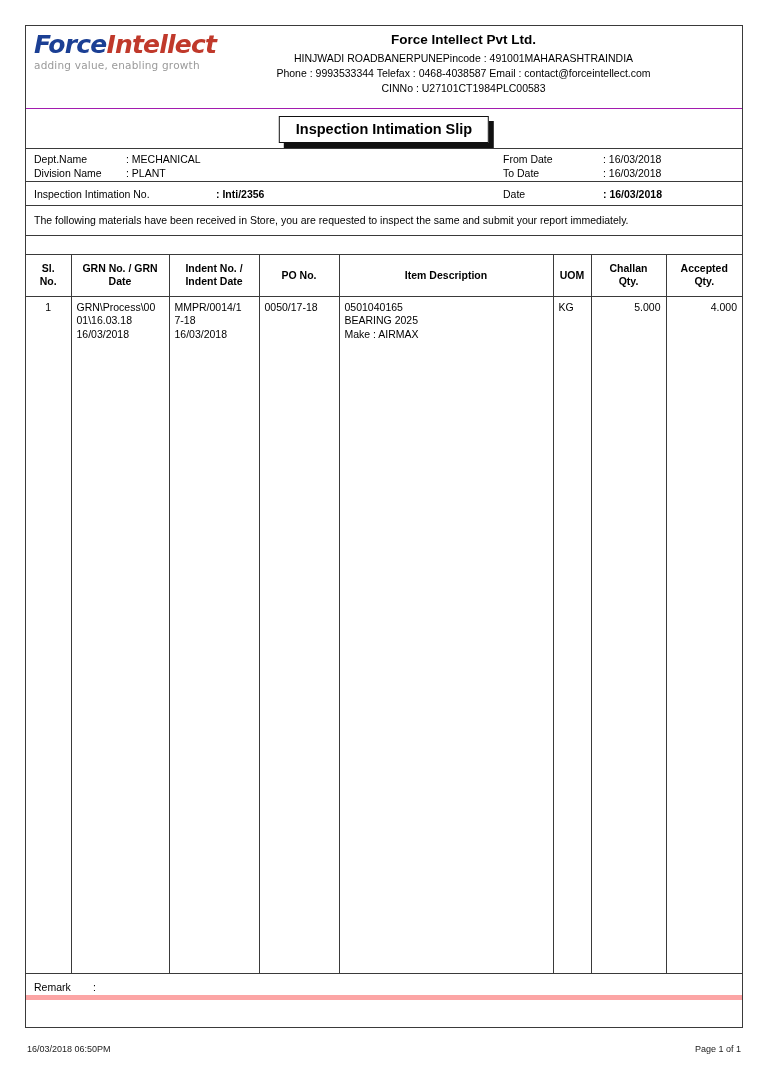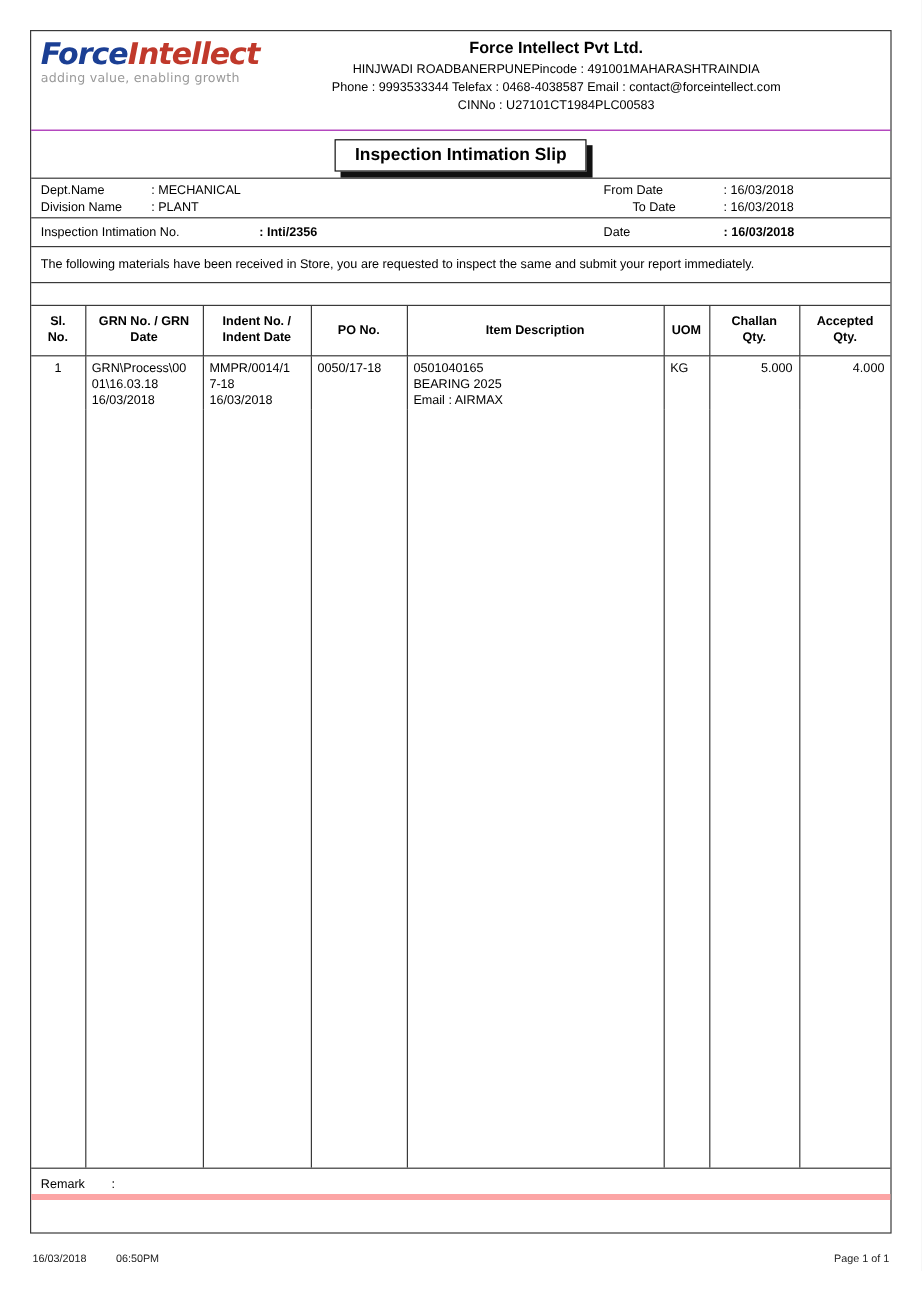--- a/index.html
+++ b/index.html
@@ -213,21 +213,21 @@
     top: 1044px;
     font-size: 9px;
     color: #222;
   }
   .footer-left {
     position: absolute;
     left: 2px;
     top: 0;
     white-space: nowrap;
   }
-  .footer-time { margin-left: 22px; }
+  .footer-time { }
   .footer-right {
     position: absolute;
     right: 2px;
     top: 0;
     white-space: nowrap;
   }
 </style>
 </head>
 <body>
 
@@ -257,21 +257,21 @@
     </div>
 
     <div class="info-row info-row-1">
       <span class="f-label" style="left:8px; top:4px;">Dept.Name</span>
       <span class="f-value" style="left:100px; top:4px;">: MECHANICAL</span>
       <span class="f-label" style="left:8px; top:18px;">Division Name</span>
       <span class="f-value" style="left:100px; top:18px;">: PLANT</span>
 
       <span class="f-label" style="left:477px; top:4px;">From Date</span>
       <span class="f-value" style="left:577px; top:4px;">: 16/03/2018</span>
-      <span class="f-label" style="left:477px; top:18px;margin-left:24px;">To Date</span>
+      <span class="f-label" style="left:477px; top:18px;">To Date</span>
       <span class="f-value" style="left:577px; top:18px;">: 16/03/2018</span>
     </div>
 
     <div class="info-row info-row-2">
       <span class="f-label" style="left:8px; top:6px;">Inspection Intimation No.</span>
       <span class="f-value bold" style="left:190px; top:6px;">: Inti/2356</span>
       <span class="f-label" style="left:477px; top:6px;">Date</span>
       <span class="f-value bold" style="left:577px; top:6px;">: 16/03/2018</span>
     </div>
 
@@ -329,21 +329,21 @@
           </td>
           <td class="cell-lf">
             <span>MMPR/0014/1</span><br>
             <span>7-18</span><br>
             <span>16/03/2018</span>
           </td>
           <td class="cell-lf">0050/17-18</td>
           <td class="cell-lf">
             <span>0501040165</span><br>
             <span>BEARING 2025</span><br>
-            <span>Email : AIRMAX</span>
+            <span>Make : AIRMAX</span>
           </td>
           <td class="cell-lf">KG</td>
           <td class="cell-rt">5.000</td>
           <td class="cell-rt">4.000</td>
         </tr>
         <tr class="body-spacer">
           <td></td>
           <td></td>
           <td></td>
           <td></td>

